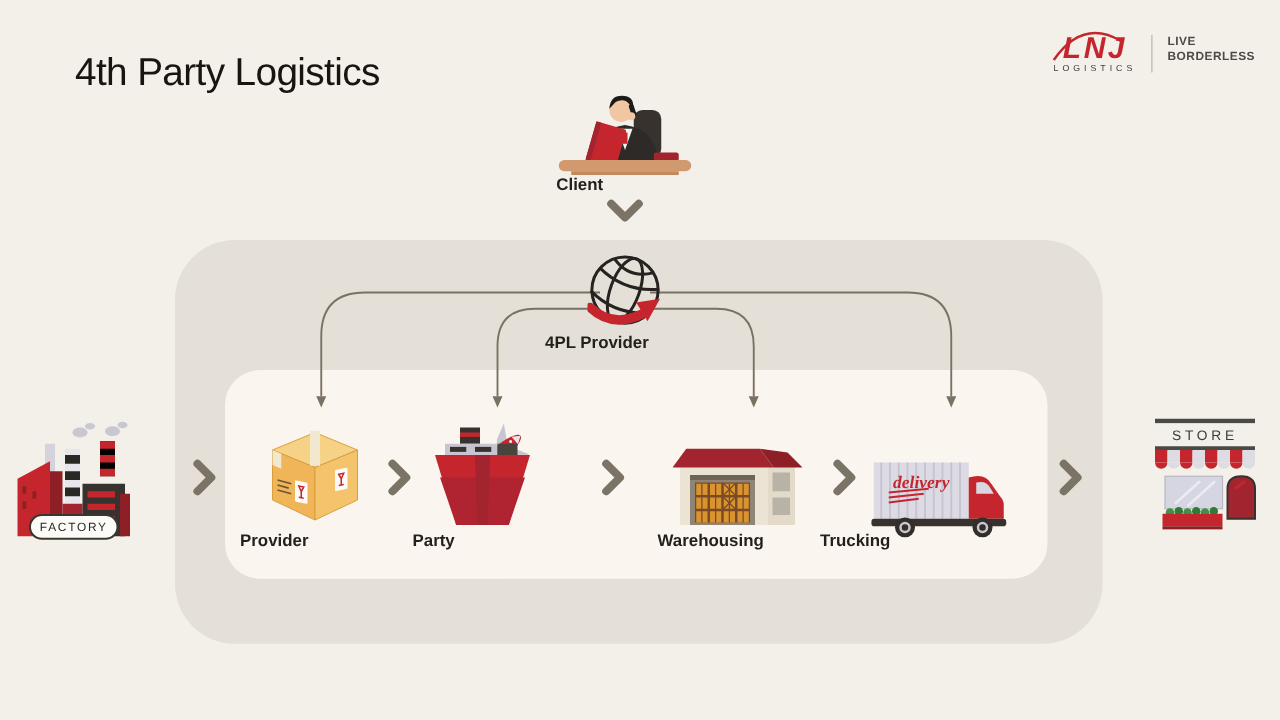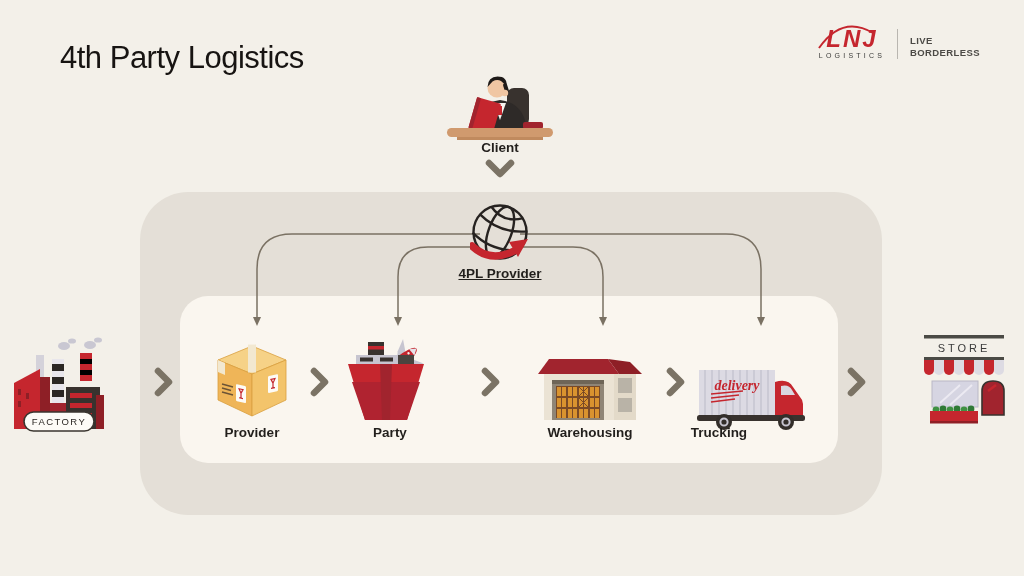--- a/index.html
+++ b/index.html
@@ -3,41 +3,41 @@
 <meta charset="utf-8">
 <style>
   * { margin:0; padding:0; box-sizing:border-box; }
   html,body { width:1024px; height:576px; overflow:hidden; }
   body { font-family:"Liberation Sans", sans-serif; background:#f3f0e9; position:relative; }
   .abs { position:absolute; }
 
   .page-title { left:60px; top:40px; font-size:31px; font-weight:normal; color:#171412; letter-spacing:-0.5px; }
 
   
-  .logo-wrap { right:44px; top:28px; display:flex; align-items:flex-end; gap:12px; }
+  .logo-wrap { right:20px; top:28px; display:flex; align-items:flex-start; gap:12px; }
   .logo-brand-block { position:relative; text-align:center; }
   .logo-brand { font-size:24px; font-weight:bold; color:#c5262e; letter-spacing:2px; line-height:22px; font-style:italic; }
   .logo-sub { font-size:7px; color:#3a3a38; letter-spacing:3.2px; margin-top:2px; }
   .logo-swoosh { position:absolute; left:-4px; top:-7px; pointer-events:none; }
   .logo-divider { width:1px; height:30px; background:#b9b6b0; }
   .logo-tagline { font-size:9.5px; font-weight:bold; color:#4c4a46; line-height:12px; letter-spacing:0.4px; }
 
   
   .panel-outer { left:140px; top:192px; width:742px; height:323px; background:#e4dfd7; border-radius:48px; z-index:1; }
   .panel-inner { left:180px; top:296px; width:658px; height:167px; background:#faf6ef; border-radius:28px; z-index:2; }
 
   .overlay { left:0; top:0; z-index:3; pointer-events:none; }
 
   .icon-group { z-index:4; text-align:left; }
-  .node-label { font-size:13.5px; font-weight:bold; color:#221f1c; text-align:center; z-index:4; }
+  .node-label { font-size:13.5px; font-weight:bold; color:#221f1c; text-align:left; z-index:4; }
 
   .client-group { left:445px; top:72px; width:110px; }
   .client-label { left:445px; top:140px; width:110px; }
   .globe-group { left:470px; top:203px; width:60px; }
-  .provider-label { left:420px; top:266px; width:160px;text-decoration:underline; }
+  .provider-label { left:436px; top:266px; width:160px; }
 
   .stage-label { z-index:4; }
 </style>
 </head>
 <body>
 
 <div class="abs page-title">4th Party Logistics</div>
 
 <div class="abs logo-wrap">
   <div class="logo-brand-block">

